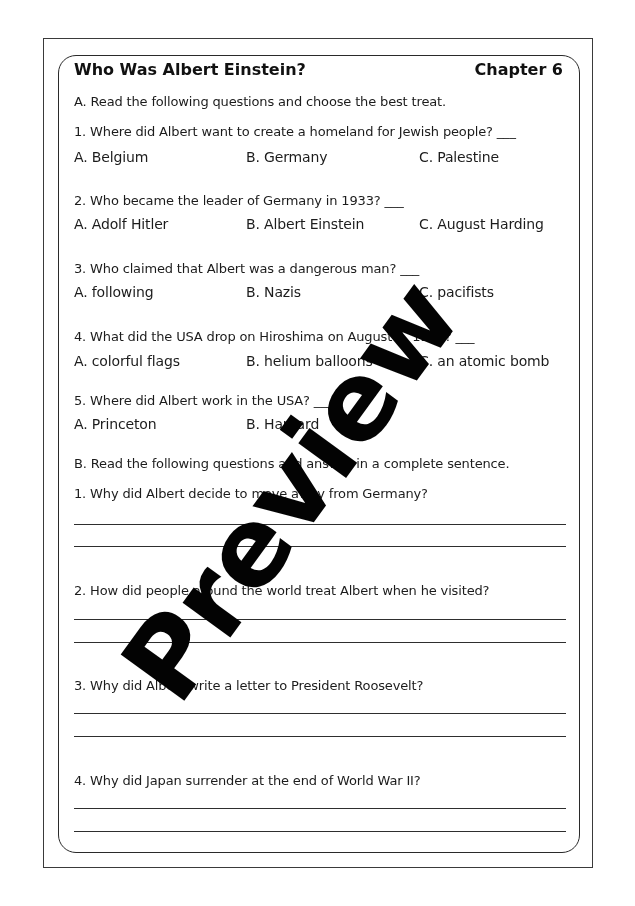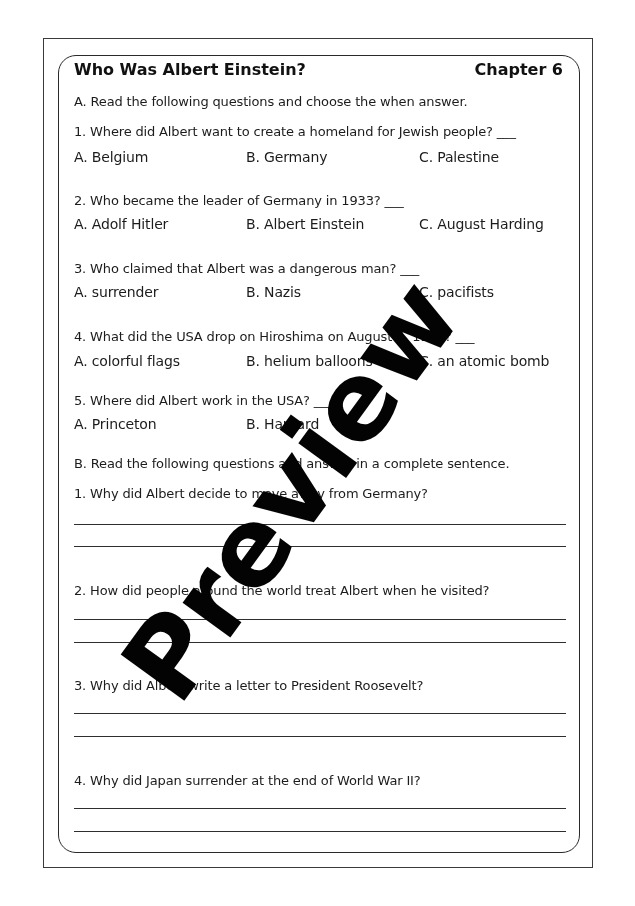--- a/index.html
+++ b/index.html
@@ -83,39 +83,39 @@
 
   <div class="outer-frame"></div>
 
   <div class="sheet">
 
     <div class="header-row">
       <span>Who Was Albert Einstein?</span>
       <span>Chapter 6</span>
     </div>
 
-    <div class="t" style="top:38px">A. Read the following questions and choose the when answer.</div>
+    <div class="t" style="top:38px">A. Read the following questions and choose the best treat.</div>
 
     <div class="t" style="top:68px">1. Where did Albert want to create a homeland for Jewish people? ___</div>
     <div class="opts" style="top:93px">
       <span>A. Belgium</span>
       <span>B. Germany</span>
       <span>C. Palestine</span>
     </div>
 
     <div class="t" style="top:137px">2. Who became the leader of Germany in 1933? ___</div>
     <div class="opts" style="top:160px">
       <span>A. Adolf Hitler</span>
       <span>B. Albert Einstein</span>
       <span>C. August Harding</span>
     </div>
 
     <div class="t" style="top:205px">3. Who claimed that Albert was a dangerous man? ___</div>
     <div class="opts" style="top:228px">
-      <span>A. surrender</span>
+      <span>A. following</span>
       <span>B. Nazis</span>
       <span>C. pacifists</span>
     </div>
 
     <div class="t" style="top:273px">4. What did the USA drop on Hiroshima on August 6, 1945? ___</div>
     <div class="opts" style="top:297px">
       <span>A. colorful flags</span>
       <span>B. helium balloons</span>
       <span>C. an atomic bomb</span>
     </div>

